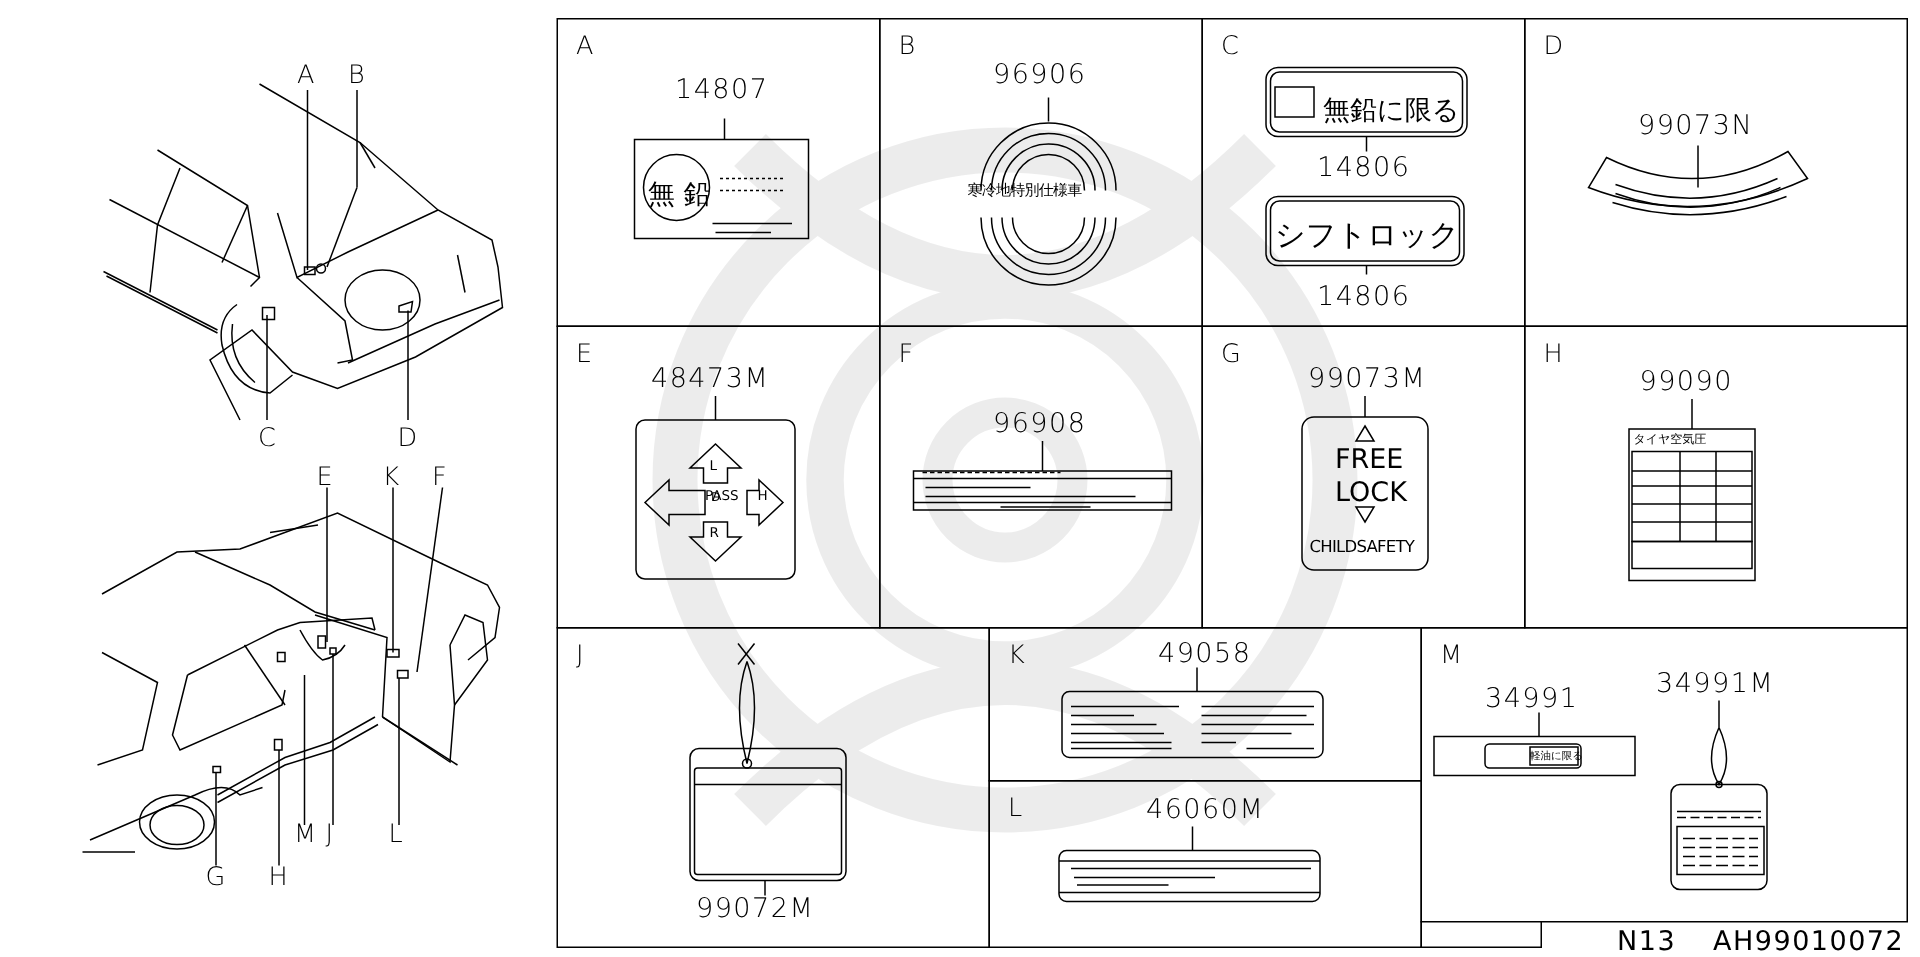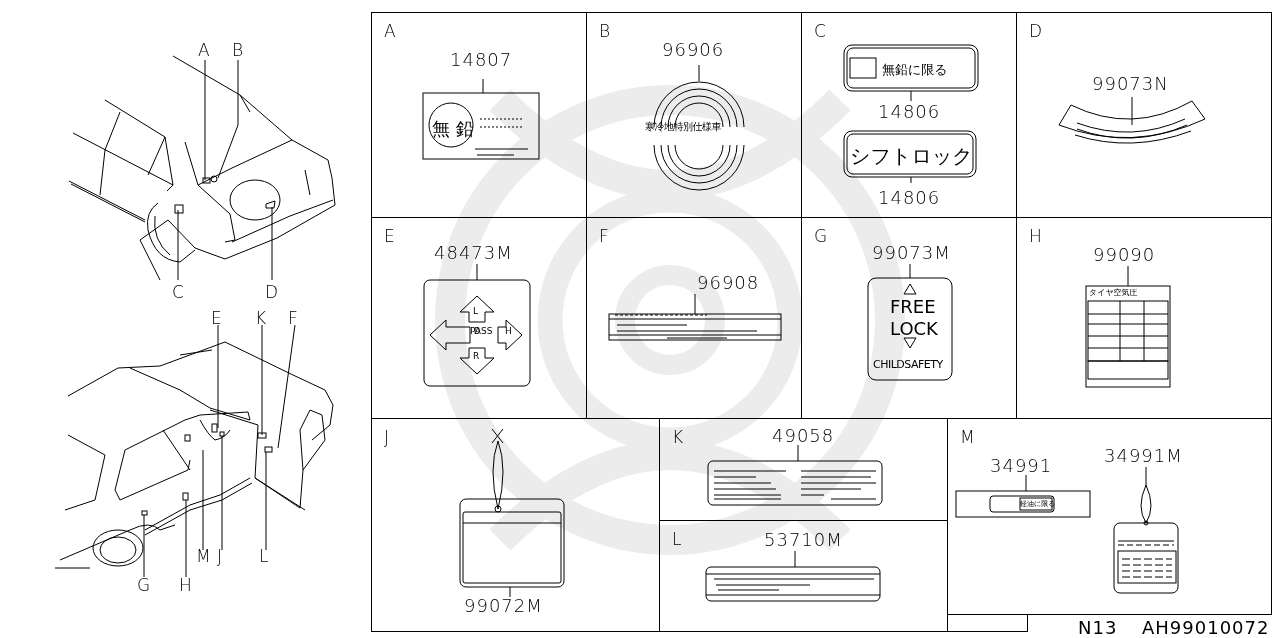--- a/index.html
+++ b/index.html
@@ -148,21 +148,21 @@
     <g fill="none" stroke="#000">
       <rect x="2" y="2" width="134" height="46" rx="8"></rect>
       <rect x="5" y="5" width="128" height="40" rx="6"></rect>
       <rect x="8" y="15" width="26" height="20"></rect>
       <line x1="69" y1="48" x2="69" y2="58"></line>
       <rect x="2" y="88" width="132" height="46" rx="8"></rect>
       <rect x="5" y="91" width="126" height="40" rx="6"></rect>
       <line x1="69" y1="134" x2="69" y2="140"></line>
     </g>
   </svg>
-  <div class="abs" style="left:80px;top:48px;font-size:13px;">無鉛に限る</div>
+  <div class="abs" style="left:80px;top:48px;font-size:18px;">無鉛に限る</div>
   <div class="pn" style="left:76px;top:88px;">14806</div>
   <div class="abs" style="left:48px;top:130px;font-size:20px;">シフトロック</div>
   <div class="pn" style="left:76px;top:174px;">14806</div>
 </div>
 
 <div class="cell" style="left:1016px;top:12px;width:256px;height:206px;">
   <div class="letter">D</div>
   <div class="pn" style="left:75px;top:60px;">99073N</div>
   <svg style="left:40px;top:84px;" width="150" height="50">
     <g fill="none" stroke="#000">
@@ -190,21 +190,21 @@
   </svg>
   <div class="abs" style="left:70px;top:108px;font-size:9px;padding-left:28px;">PASS</div>
   <div class="abs" style="left:102px;top:109px;font-size:8px;">D</div>
   <div class="abs" style="left:101px;top:88px;font-size:9px;">L</div>
   <div class="abs" style="left:101px;top:133px;font-size:9px;">R</div>
   <div class="abs" style="left:133px;top:108px;font-size:9px;">H</div>
 </div>
 
 <div class="cell" style="left:586px;top:217px;width:216px;height:202px;">
   <div class="letter">F</div>
-  <div class="pn" style="left:75px;top:54px;margin-left:35px;">96908</div>
+  <div class="pn" style="left:75px;top:54px;">96908</div>
   <svg style="left:20px;top:76px;" width="180" height="50">
     <g fill="none" stroke="#000">
       <line x1="88" y1="0" x2="88" y2="20"></line>
       <rect x="2" y="20" width="172" height="26"></rect>
       <line x1="2" y1="25" x2="174" y2="25"></line>
       <line x1="10" y1="31" x2="80" y2="31"></line>
       <line x1="10" y1="37" x2="150" y2="37"></line>
       <line x1="2" y1="41" x2="174" y2="41"></line>
       <line x1="60" y1="44" x2="120" y2="44"></line>
       <line x1="8" y1="21" x2="100" y2="21" stroke-dasharray="3 2"></line>
@@ -283,21 +283,21 @@
       <line x1="8" y1="50" x2="75" y2="50"></line>
         <line x1="95" y1="50" x2="118" y2="50"></line>
       <line x1="8" y1="54" x2="75" y2="54"></line>
         <line x1="125" y1="54" x2="170" y2="54"></line>
     </g>
   </svg>
 </div>
 
 <div class="cell" style="left:659px;top:520px;width:289px;height:112px;">
   <div class="letter">L</div>
-  <div class="pn" style="left:104px;top:8px;">53710M</div>
+  <div class="pn" style="left:104px;top:8px;">46060M</div>
   <svg style="left:44px;top:30px;" width="180" height="60">
     <g fill="none" stroke="#000">
       <line x1="91" y1="0" x2="91" y2="16"></line>
       <rect x="2" y="16" width="174" height="34" rx="5"></rect>
       <line x1="2" y1="23" x2="176" y2="23"></line>
       <line x1="10" y1="28" x2="170" y2="28"></line>
       <line x1="12" y1="34" x2="106" y2="34"></line>
       <line x1="14" y1="39" x2="75" y2="39"></line>
       <line x1="2" y1="44" x2="176" y2="44"></line>
     </g>

